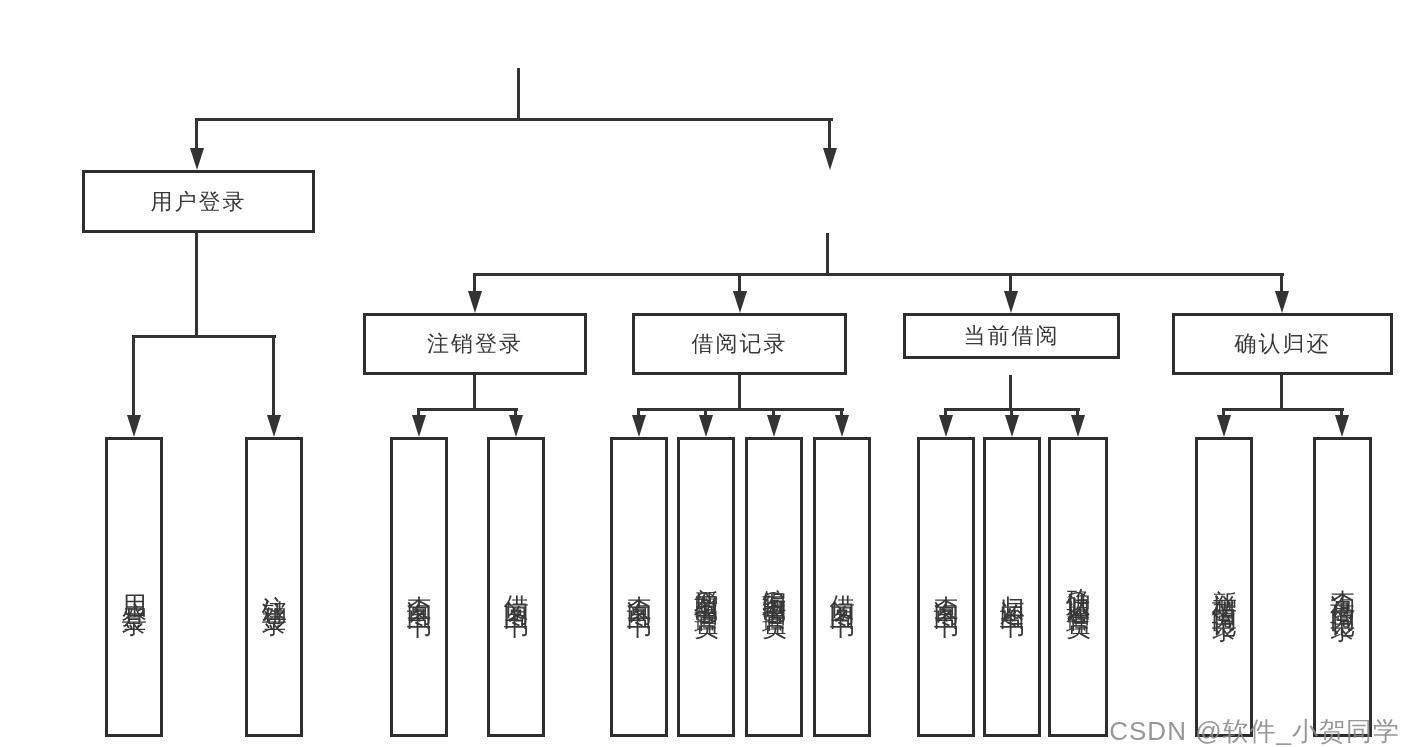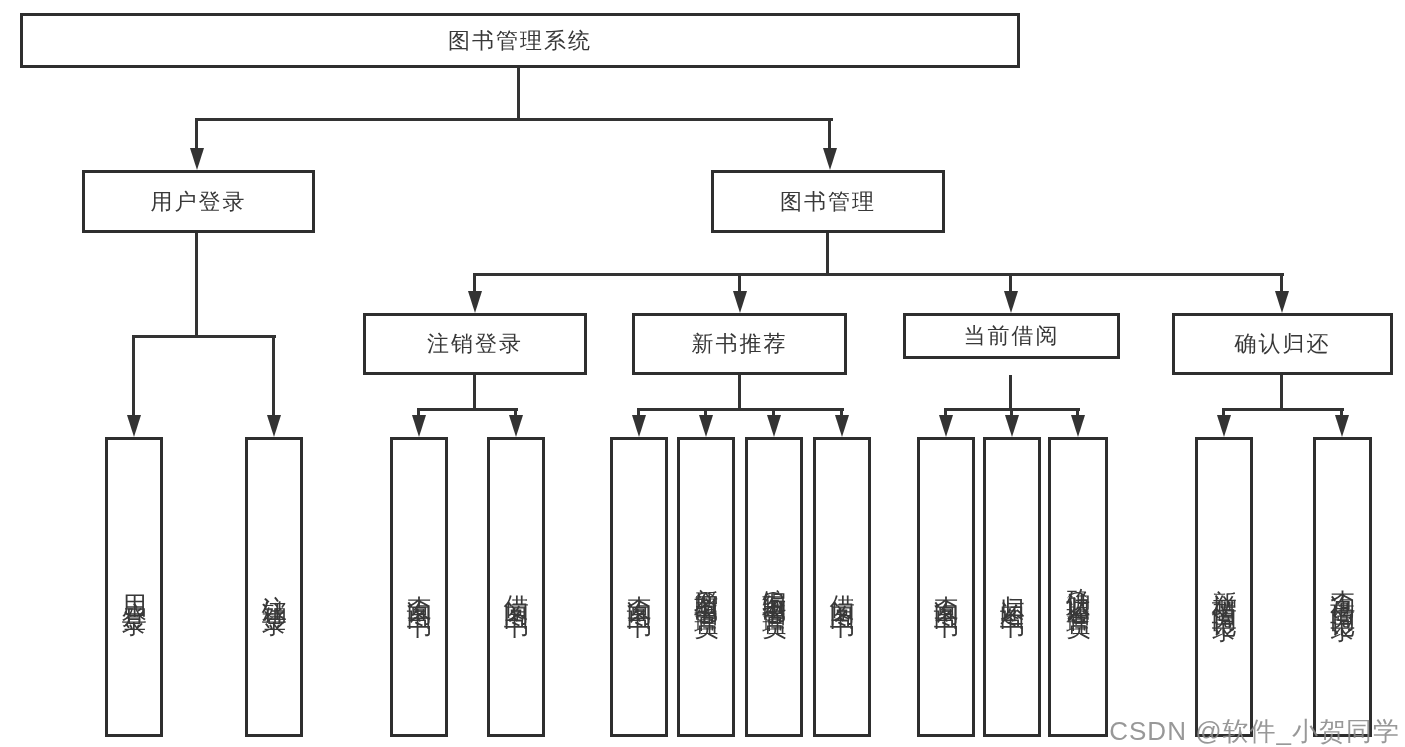--- a/index.html
+++ b/index.html
@@ -48,36 +48,30 @@
     color: rgba(138,138,138,0.88);
     letter-spacing: 1px;
     z-index: 6;
   }
 </style>
 </head>
 <body>
 
 <div class="canvas">
 
-  <div class="node hnode" style="left:20px; top:13px; width:1000px; height:55px;">
-    <span>图书管理系统</span>
-  </div>
 
   <div class="vline" style="left:517px; top:68px; width:3px; height:50px;"></div>
   <div class="hline" style="left:195px; top:118px; width:638px; height:3px;"></div>
   <div class="vline" style="left:195px; top:118px; width:3px; height:30px;"></div>
   <div class="arrowhead" style="left:190px; top:148px;"></div>
   <div class="vline" style="left:828px; top:118px; width:3px; height:30px;"></div>
   <div class="arrowhead" style="left:823px; top:148px;"></div>
 
   <div class="node hnode" style="left:82px; top:170px; width:233px; height:63px;">
     <span>用户登录</span>
-  </div>
-  <div class="node hnode" style="left:711px; top:170px; width:234px; height:63px;">
-    <span>图书管理</span>
   </div>
 
   <div class="vline" style="left:195px; top:233px; width:3px; height:102px;"></div>
   <div class="hline" style="left:132px; top:335px; width:144px; height:3px;"></div>
   <div class="vline" style="left:132px; top:335px; width:3px; height:80px;"></div>
   <div class="arrowhead" style="left:127px; top:415px;"></div>
   <div class="vline" style="left:272px; top:335px; width:3px; height:80px;"></div>
   <div class="arrowhead" style="left:267px; top:415px;"></div>
 
   <div class="vline" style="left:826px; top:233px; width:3px; height:40px;"></div>
@@ -88,21 +82,21 @@
   <div class="arrowhead" style="left:733px; top:291px;"></div>
   <div class="vline" style="left:1009px; top:273px; width:3px; height:18px;"></div>
   <div class="arrowhead" style="left:1004px; top:291px;"></div>
   <div class="vline" style="left:1280px; top:273px; width:3px; height:18px;"></div>
   <div class="arrowhead" style="left:1275px; top:291px;"></div>
 
   <div class="node hnode" style="left:363px; top:313px; width:224px; height:62px;">
     <span>注销登录</span>
   </div>
   <div class="node hnode" style="left:632px; top:313px; width:215px; height:62px;">
-    <span>新书推荐</span>
+    <span>借阅记录</span>
   </div>
   <div class="node hnode" style="left:903px; top:313px; width:217px; height:46px;">
     <span>当前借阅</span>
   </div>
   <div class="node hnode" style="left:1172px; top:313px; width:221px; height:62px;">
     <span>确认归还</span>
   </div>
 
   <div class="vline" style="left:473px; top:375px; width:3px; height:33px;"></div>
   <div class="hline" style="left:417px; top:408px; width:101px; height:3px;"></div>

